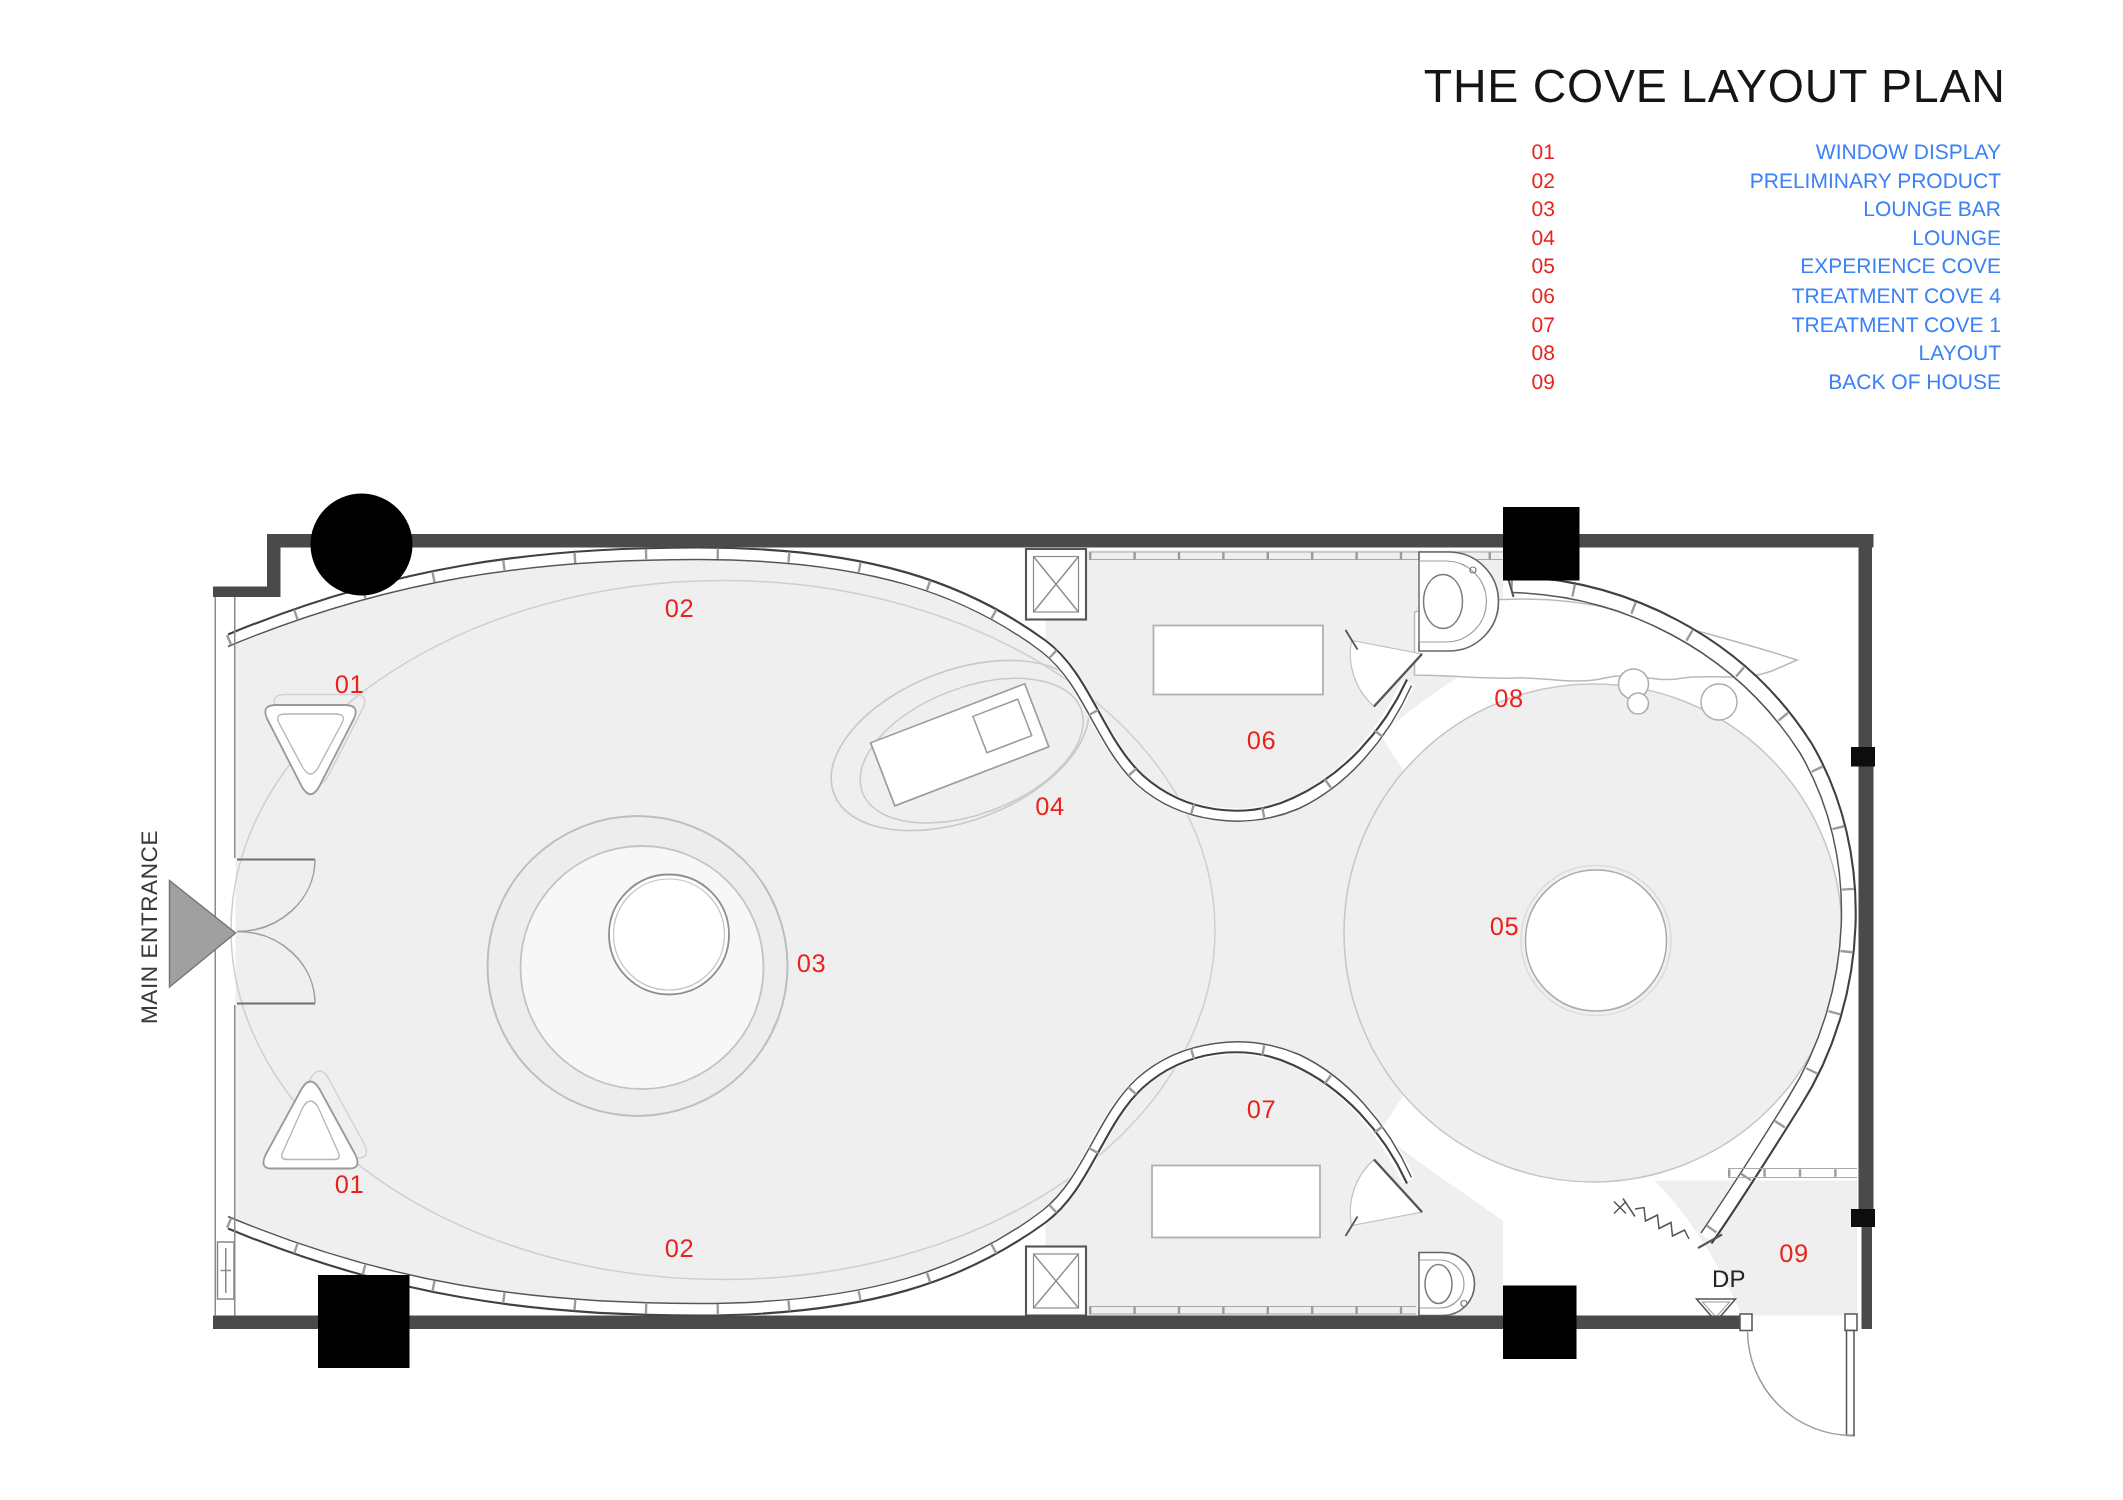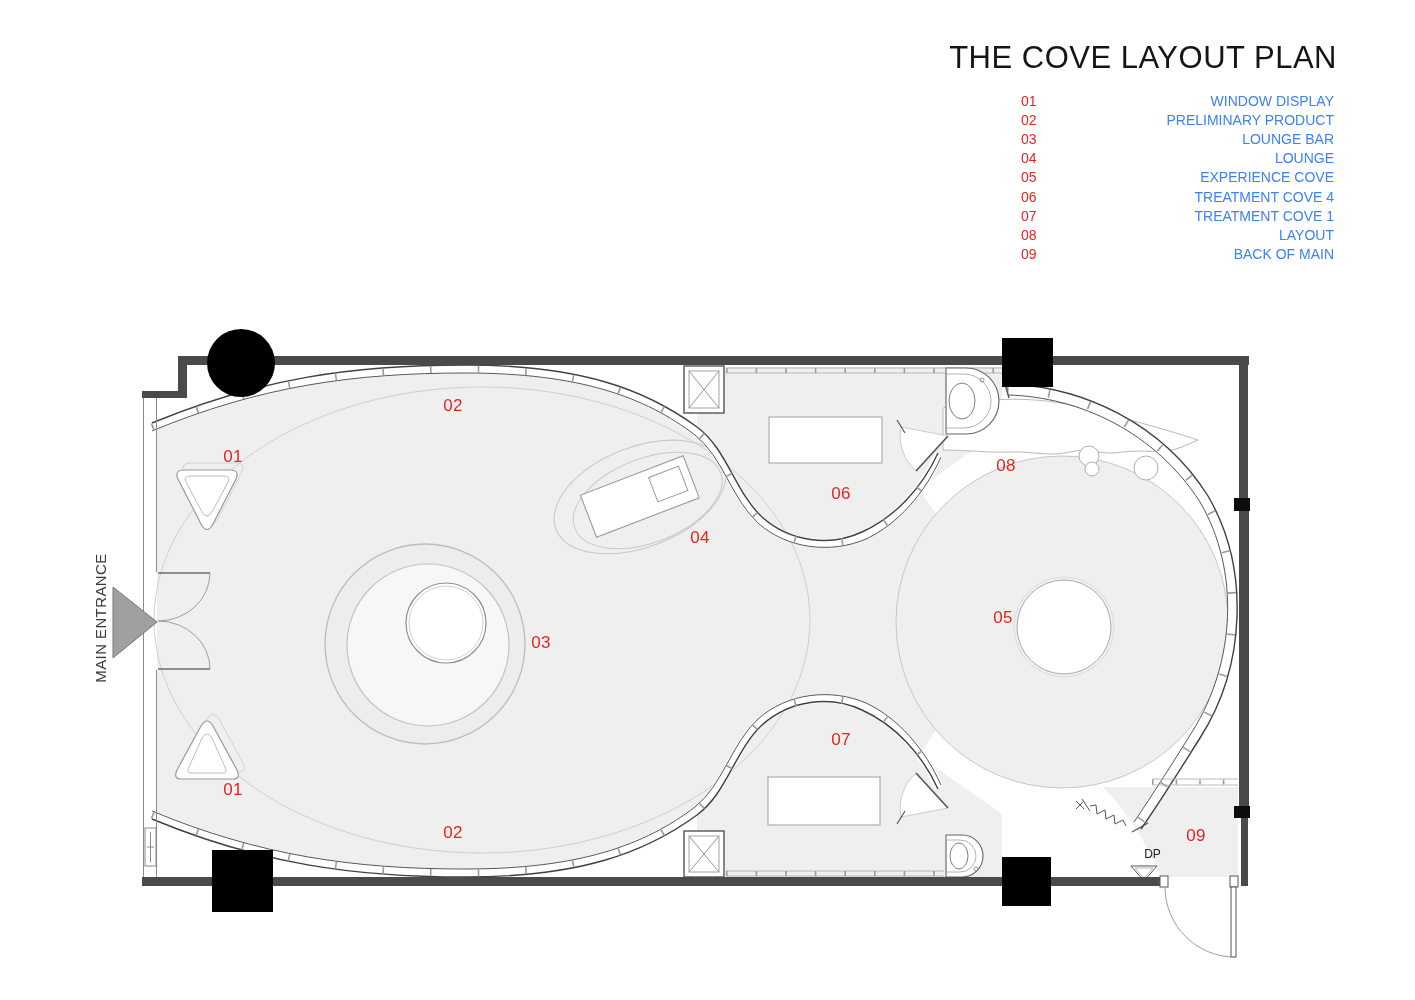--- a/index.html
+++ b/index.html
@@ -9,21 +9,21 @@
               letter-spacing:.5px;white-space:nowrap;}
   .legend{position:absolute;top:91px;left:1021px;width:313px;}
   .legend-row{display:flex;justify-content:space-between;align-items:center;height:19.2px;font-size:14px;}
   .legend-num{color:#e8231e;}
   .legend-label{color:#3b82f6;text-align:center;}
   .room-label{position:absolute;transform:translate(-50%,-50%);color:#e8231e;font-size:17px;
               letter-spacing:.3px;white-space:nowrap;}
   .entrance-label{position:absolute;left:100px;top:618px;transform:translate(-50%,-50%) rotate(-90deg);
               font-size:15px;color:#3a3a3a;letter-spacing:.4px;white-space:nowrap;}
   .dp-label{position:absolute;left:1143px;top:854px;transform:translate(-50%,-50%);
-              font-size:12px;color:#222;padding-left:19px;}
+              font-size:16px;color:#222;padding-left:19px;}
   svg{position:absolute;left:0;top:0;}
 </style>
 </head>
 <body>
 
 <div class="screen">
 
   <svg width="1415" height="1000" viewBox="0 0 1415 1000">
 
     <g>
@@ -233,21 +233,21 @@
     <div class="legend-row">
         <span class="legend-num">07</span>
         <span class="legend-label">TREATMENT COVE 1</span>
       </div>
     <div class="legend-row">
         <span class="legend-num">08</span>
         <span class="legend-label">LAYOUT</span>
       </div>
     <div class="legend-row">
         <span class="legend-num">09</span>
-        <span class="legend-label">BACK OF MAIN</span>
+        <span class="legend-label">BACK OF HOUSE</span>
       </div>
   </div>
 
   <div class="room-label" style="left:233px;top:457px">01</div>
   <div class="room-label" style="left:453px;top:406px">02</div>
   <div class="room-label" style="left:541px;top:643px">03</div>
   <div class="room-label" style="left:700px;top:538px">04</div>
   <div class="room-label" style="left:1003px;top:618px">05</div>
   <div class="room-label" style="left:841px;top:494px">06</div>
   <div class="room-label" style="left:841px;top:740px">07</div>

